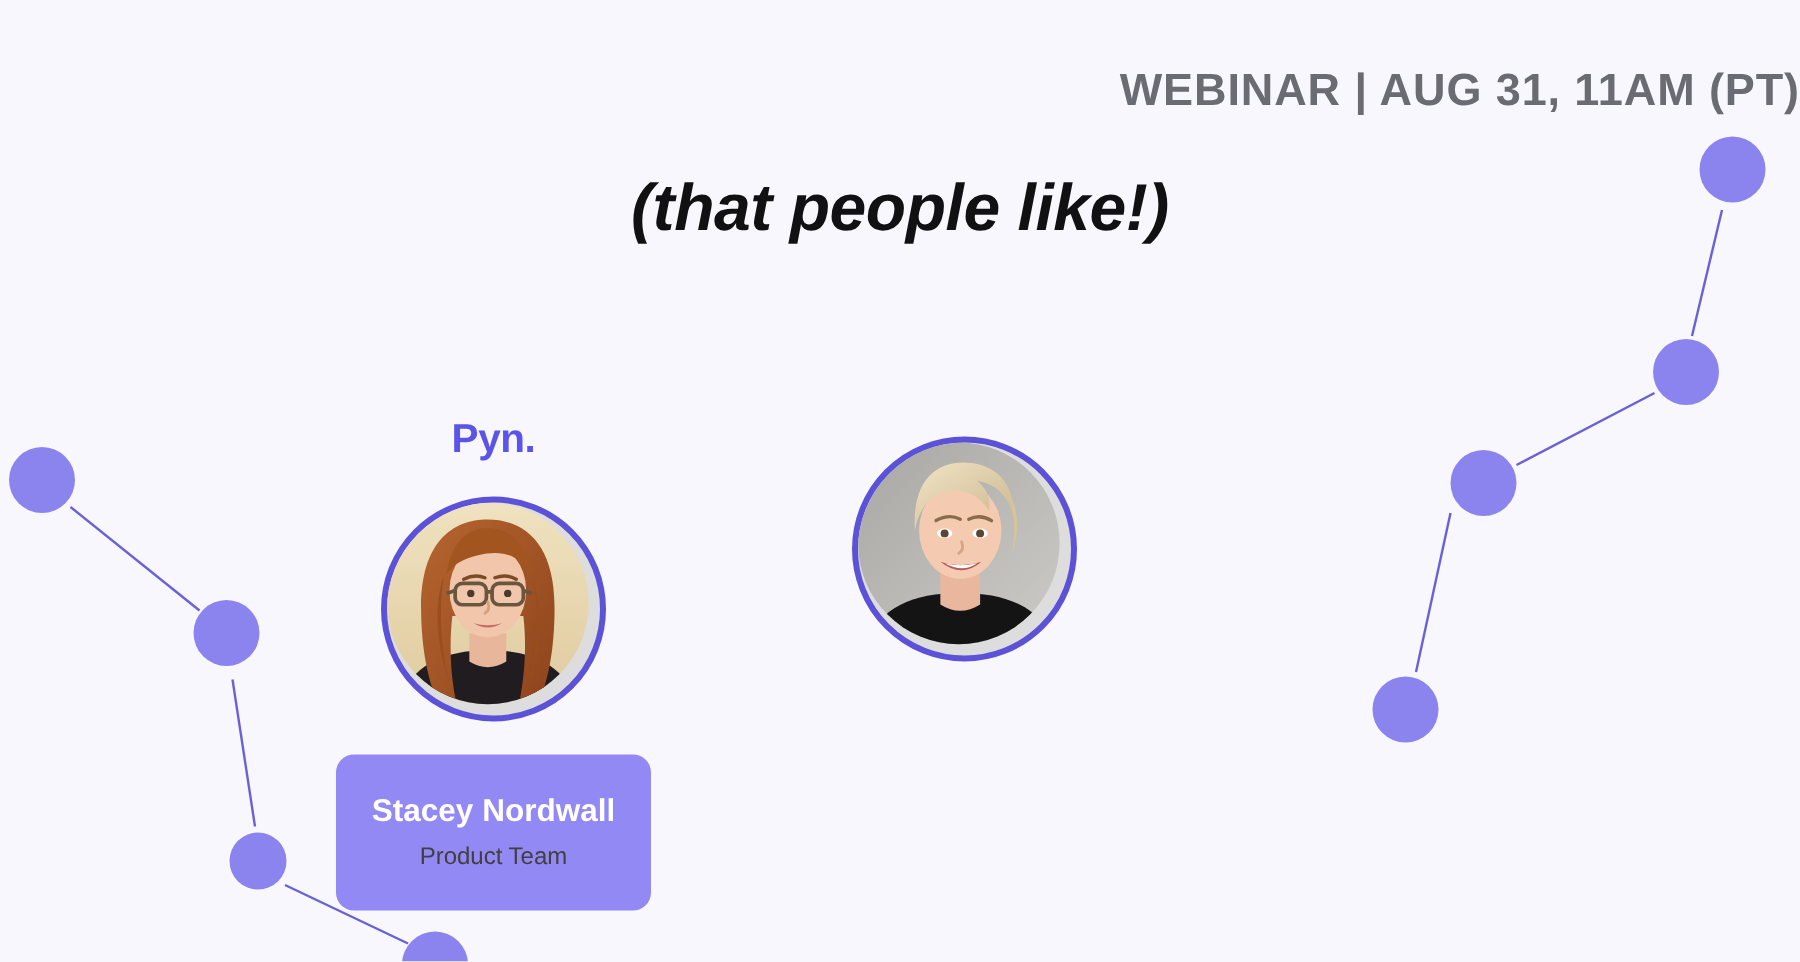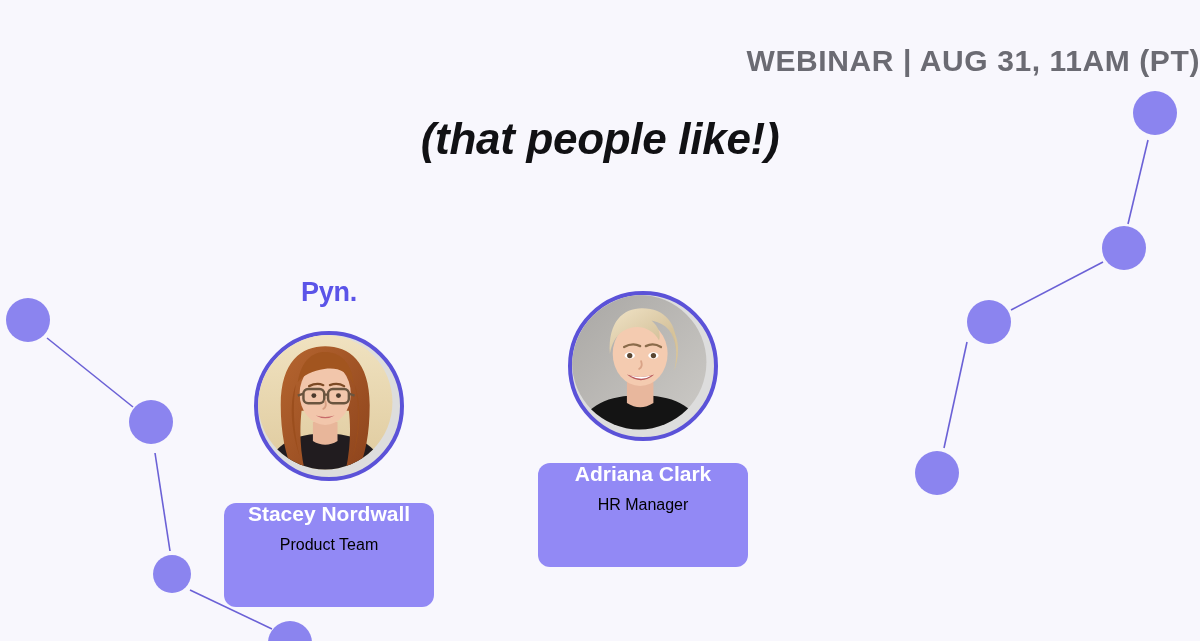--- a/index.html
+++ b/index.html
@@ -117,32 +117,33 @@
 
   .namecard {
     margin-top: 22px;
     width: 210px;
     height: 104px;
     border-radius: 12px;
     background: #9289f5;
     display: flex;
     flex-direction: column;
     align-items: center;
+    justify-content: center;
     gap: 13px;
   }
   .name {
     font-size: 21px;
     font-weight: bold;
     color: #ffffff;
     line-height: 1;
     white-space: nowrap;
   }
   .role {
     font-size: 16px;
-    color: #000000;
+    color: #404040;
     line-height: 1;
     white-space: nowrap;
   }
 </style>
 </head>
 <body>
 
 <div id="stage">
 
   <svg id="constellation" viewBox="0 0 1200 641" width="1200" height="641" aria-hidden="true">
@@ -270,20 +271,16 @@
 
             <path d="M73 70 q2 6 -2 8" stroke="#dba establish" stroke-width="0" fill="none"></path>
             <path d="M73 70 q2 6 -2 8" stroke="#d9a387" stroke-width="2" fill="none" stroke-linecap="round"></path>
 
             <path d="M58 84 q15 12 29 0 q-15 5 -29 0 Z" fill="#b8595c"></path>
             <path d="M61 85 q13 7 23 0 q-12 3 -23 0 Z" fill="#ffffff"></path>
           </g>
         </svg>
       </div>
 
-      <div class="namecard">
-        <div class="name">Adriana Clark</div>
-        <div class="role">HR Manager</div>
-      </div>
     </div>
 
   </div>
 </div>
 
 </body></html>

